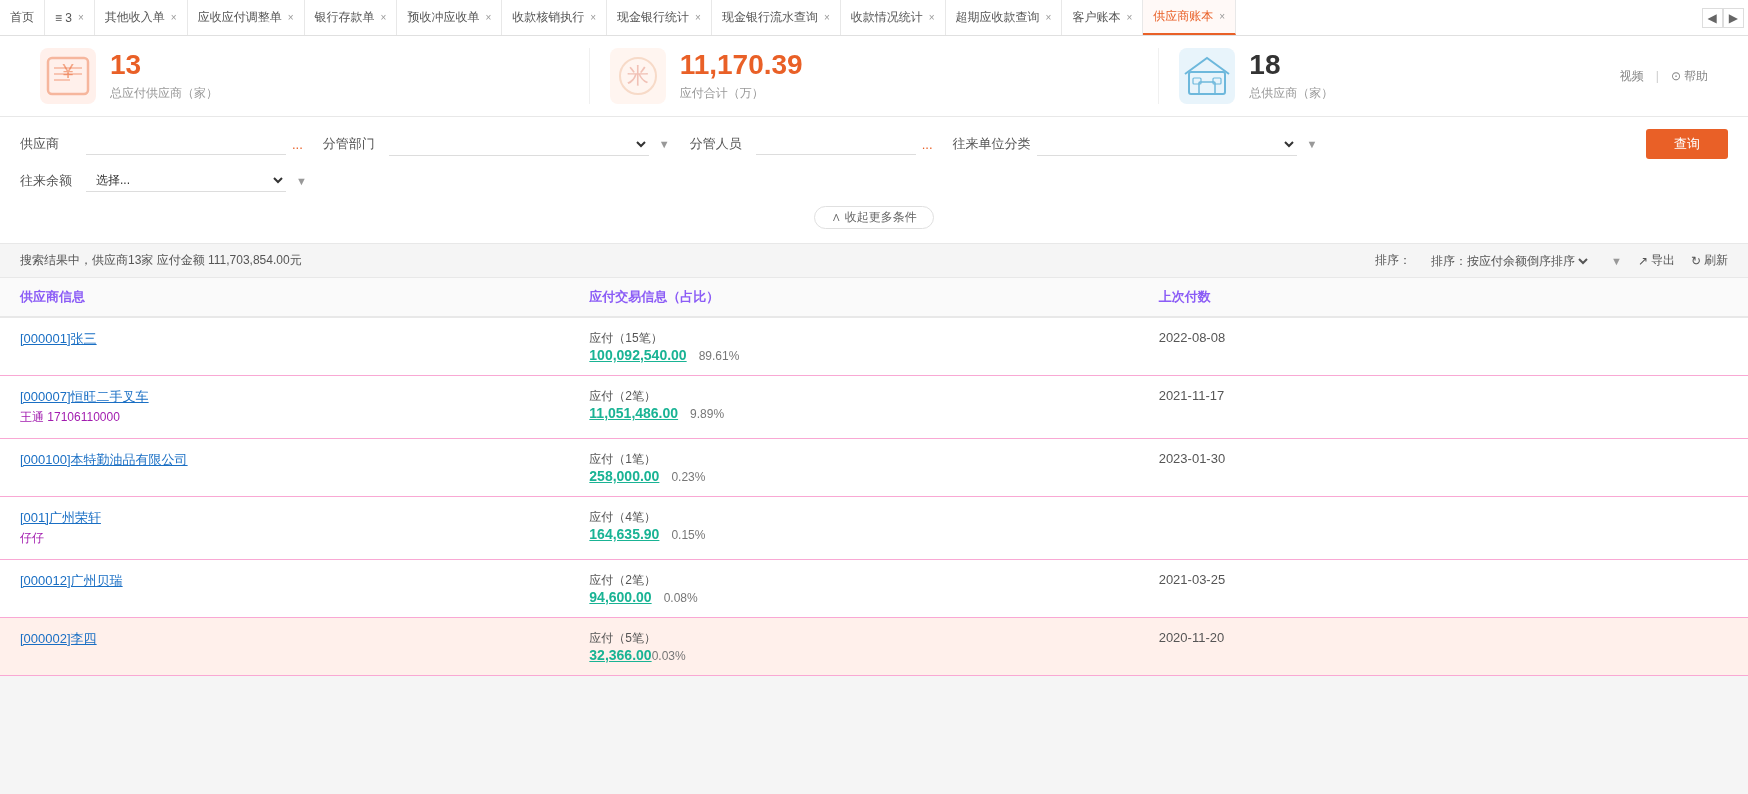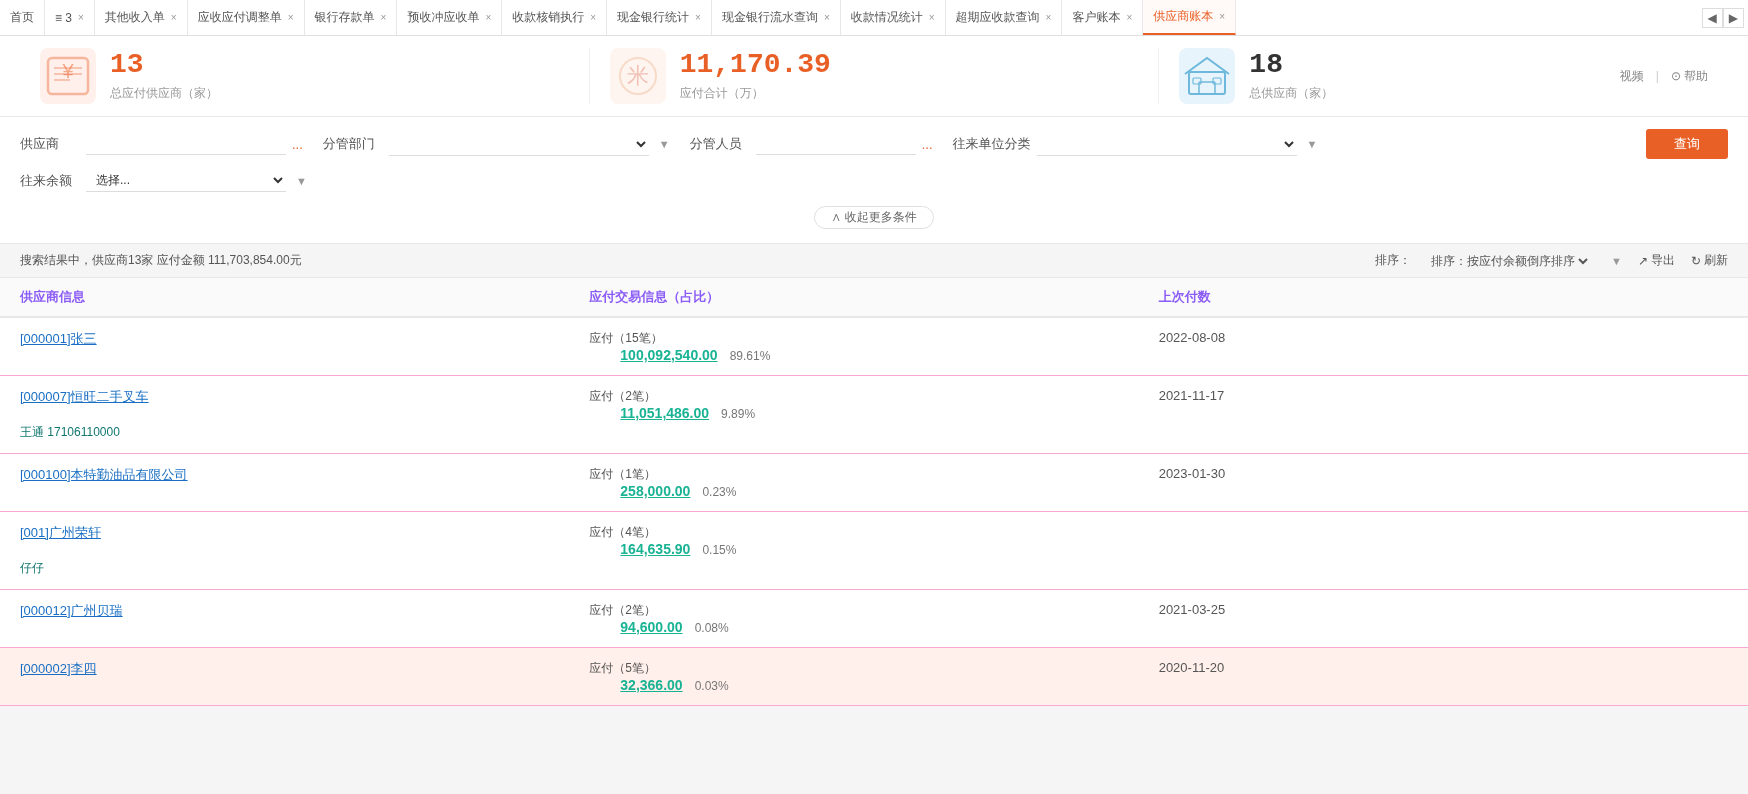--- a/index.html
+++ b/index.html
@@ -70,21 +70,20 @@
       margin-right: 14px;
       flex-shrink: 0;
     }
     .summary-icon svg { width: 100%; height: 100%; }
     .summary-text { display: flex; flex-direction: column; }
     .summary-number {
       font-size: 28px;
       font-weight: bold;
       color: #e96027;
       line-height: 1.1;
-      font-family: Liberation Mono, monospace;
     }
     .summary-label {
       font-size: 12px;
       color: #999;
       margin-top: 4px;
     }
     .summary-help {
       margin-left: auto;
       display: flex;
       align-items: center;
@@ -233,32 +232,31 @@
     .table-row.highlighted { background: #fff0eb; }
 
     .supplier-link {
       color: #1a6fc4;
       text-decoration: underline;
       cursor: pointer;
       font-size: 13px;
     }
     .supplier-sub {
       font-size: 12px;
-      color: #0f766e;
-      margin-top: 18px;
+      color: #a21caf;
+      margin-top: 3px;
     }
 
     .payable-label { font-size: 12px; color: #555; }
     .payable-amount {
       font-size: 14px;
       font-weight: 600;
       color: #19b394;
       text-decoration: underline;
       cursor: pointer;
-      margin-left: 31px;
     }
     .payable-percent { font-size: 12px; color: #777; margin-top: 2px; }
 
     .last-payment { font-size: 13px; color: #555; }
 
     
     ::-webkit-scrollbar { width: 6px; }
     ::-webkit-scrollbar-thumb { background: #ccc; border-radius: 3px; }
 
     .divider { color: #ccc; margin: 0 2px; }
@@ -552,21 +550,21 @@
   </div>
       <div class="table-row highlighted">
     <div>
       <div>
         <a class="supplier-link">[000002]李四</a>
       </div>
 
     </div>
     <div>
       <div class="payable-label">应付（5笔）</div>
-      <div style="display:flex;align-items:flex-start;gap:12px;">
+      <div style="display:flex;align-items:flex-start;">
         <span class="payable-amount">32,366.00</span>
         <span class="payable-percent">0.03%</span>
       </div>
     </div>
     <div>
       <span class="last-payment">2020-11-20</span>
     </div>
   </div>
     </div>
 </div>

